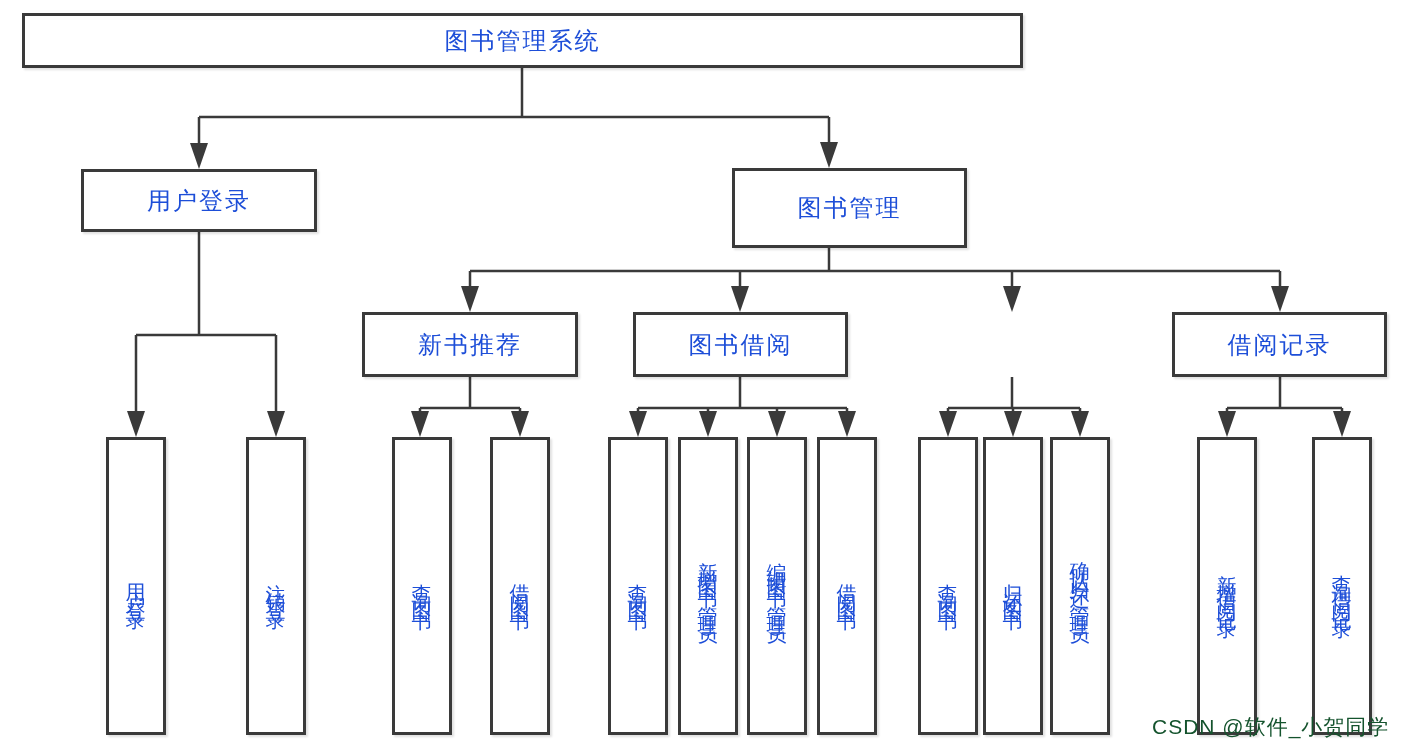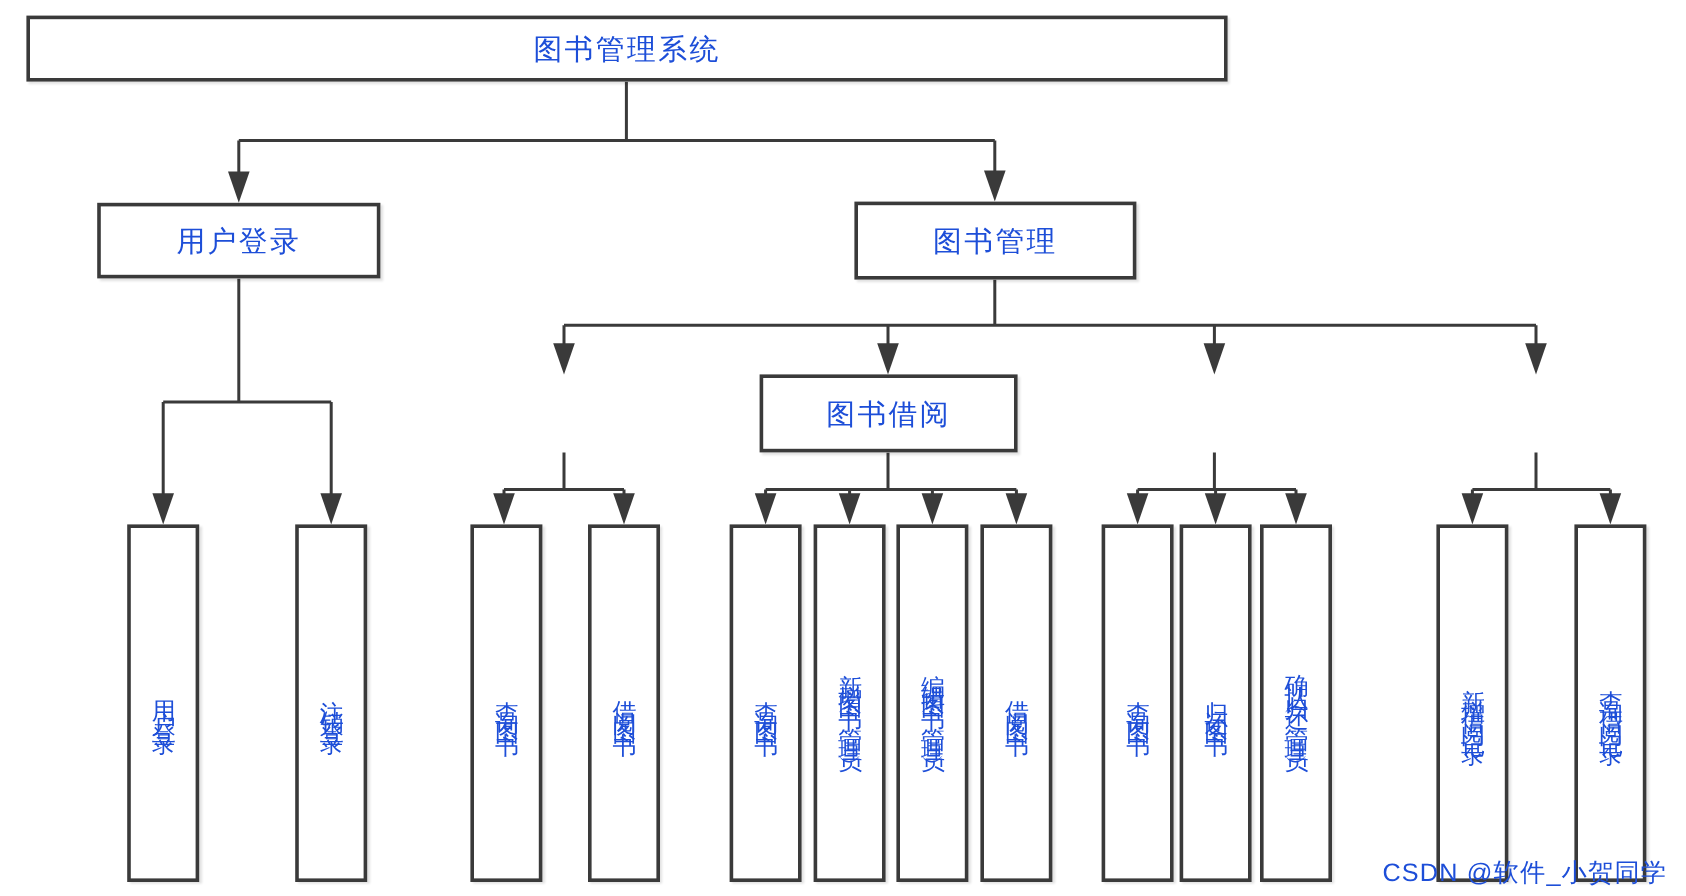--- a/index.html
+++ b/index.html
@@ -49,21 +49,21 @@
     font-size: 20px;
     letter-spacing: 9px;
     line-height: 1;
   }
   .watermark {
     position: absolute;
     left: 1152px;
     top: 713px;
     font-size: 21px;
     letter-spacing: 1px;
-    color: #1d4ed8;
+    color: #14532d;
     z-index: 3;
     white-space: nowrap;
   }
 </style>
 </head>
 <body>
 
 <div class="stage">
 
   <svg class="connectors" viewBox="0 0 1405 747" xmlns="http://www.w3.org/2000/svg">
@@ -105,23 +105,25 @@
       <polygon points="1004,411 1022,411 1013,437"></polygon>
       <polygon points="1071,411 1089,411 1080,437"></polygon>
       <polygon points="1218,411 1236,411 1227,437"></polygon>
       <polygon points="1333,411 1351,411 1342,437"></polygon>
     </g>
   </svg>
 
   <div class="box hbox" style="left:22px;top:13px;width:1001px;height:55px">图书管理系统</div>
 
   <div class="box hbox" style="left:81px;top:169px;width:236px;height:63px">用户登录</div>
-  <div class="box hbox" style="left:712px;top:168px;width:235px;height:65px">图书管理</div>
+  <div class="box hbox" style="left:732px;top:168px;width:235px;height:80px">图书管理</div>
 
+  <div class="box hbox" style="left:362px;top:312px;width:216px;height:65px">新书推荐</div>
   <div class="box hbox" style="left:633px;top:312px;width:215px;height:65px">图书借阅</div>
+  <div class="box hbox" style="left:1172px;top:312px;width:215px;height:65px">借阅记录</div>
 
   <div class="box vbox" style="left:106px">用户登录</div>
   <div class="box vbox" style="left:246px">注销登录</div>
 
   <div class="box vbox" style="left:392px">查询图书</div>
   <div class="box vbox" style="left:490px">借阅图书</div>
 
   <div class="box vbox" style="left:608px">查询图书</div>
   <div class="box vbox" style="left:678px">新增图书（管理员）</div>
   <div class="box vbox" style="left:747px">编辑图书（管理员）</div>

